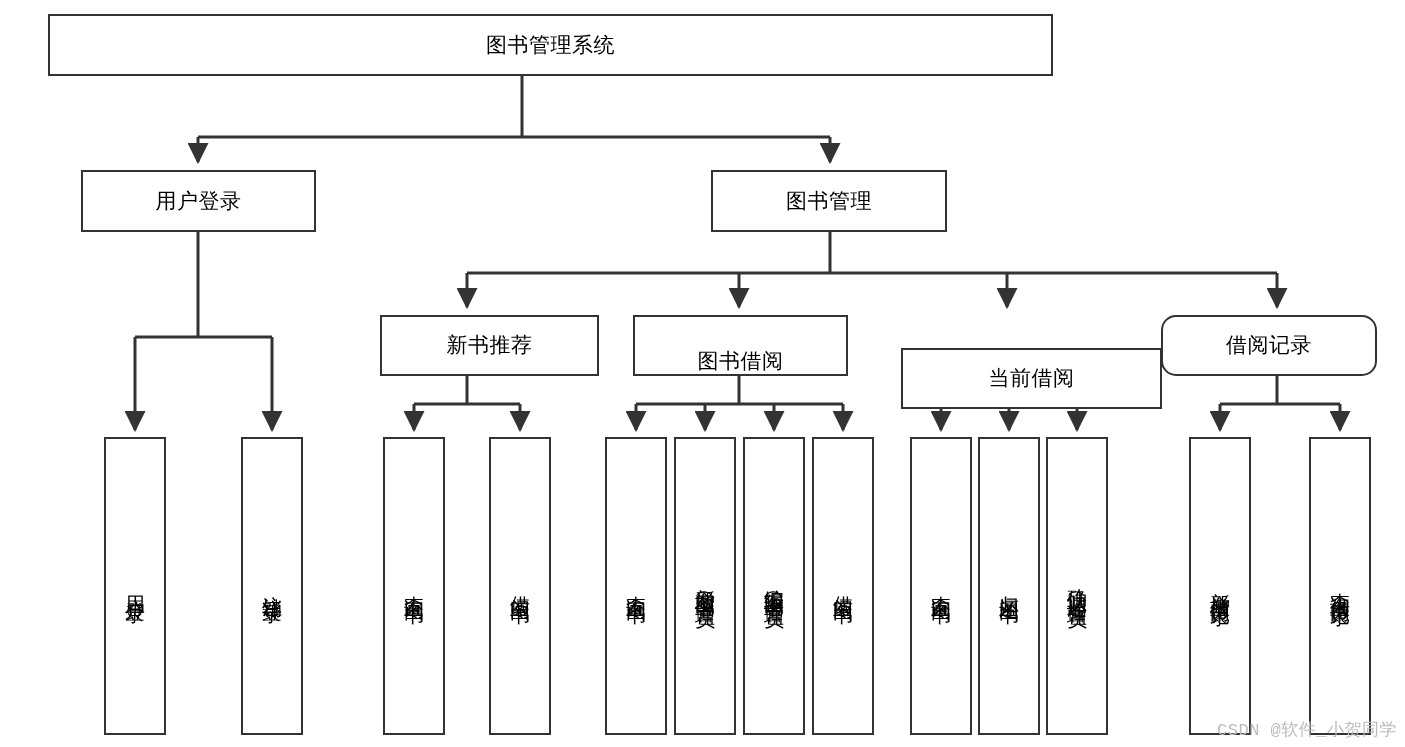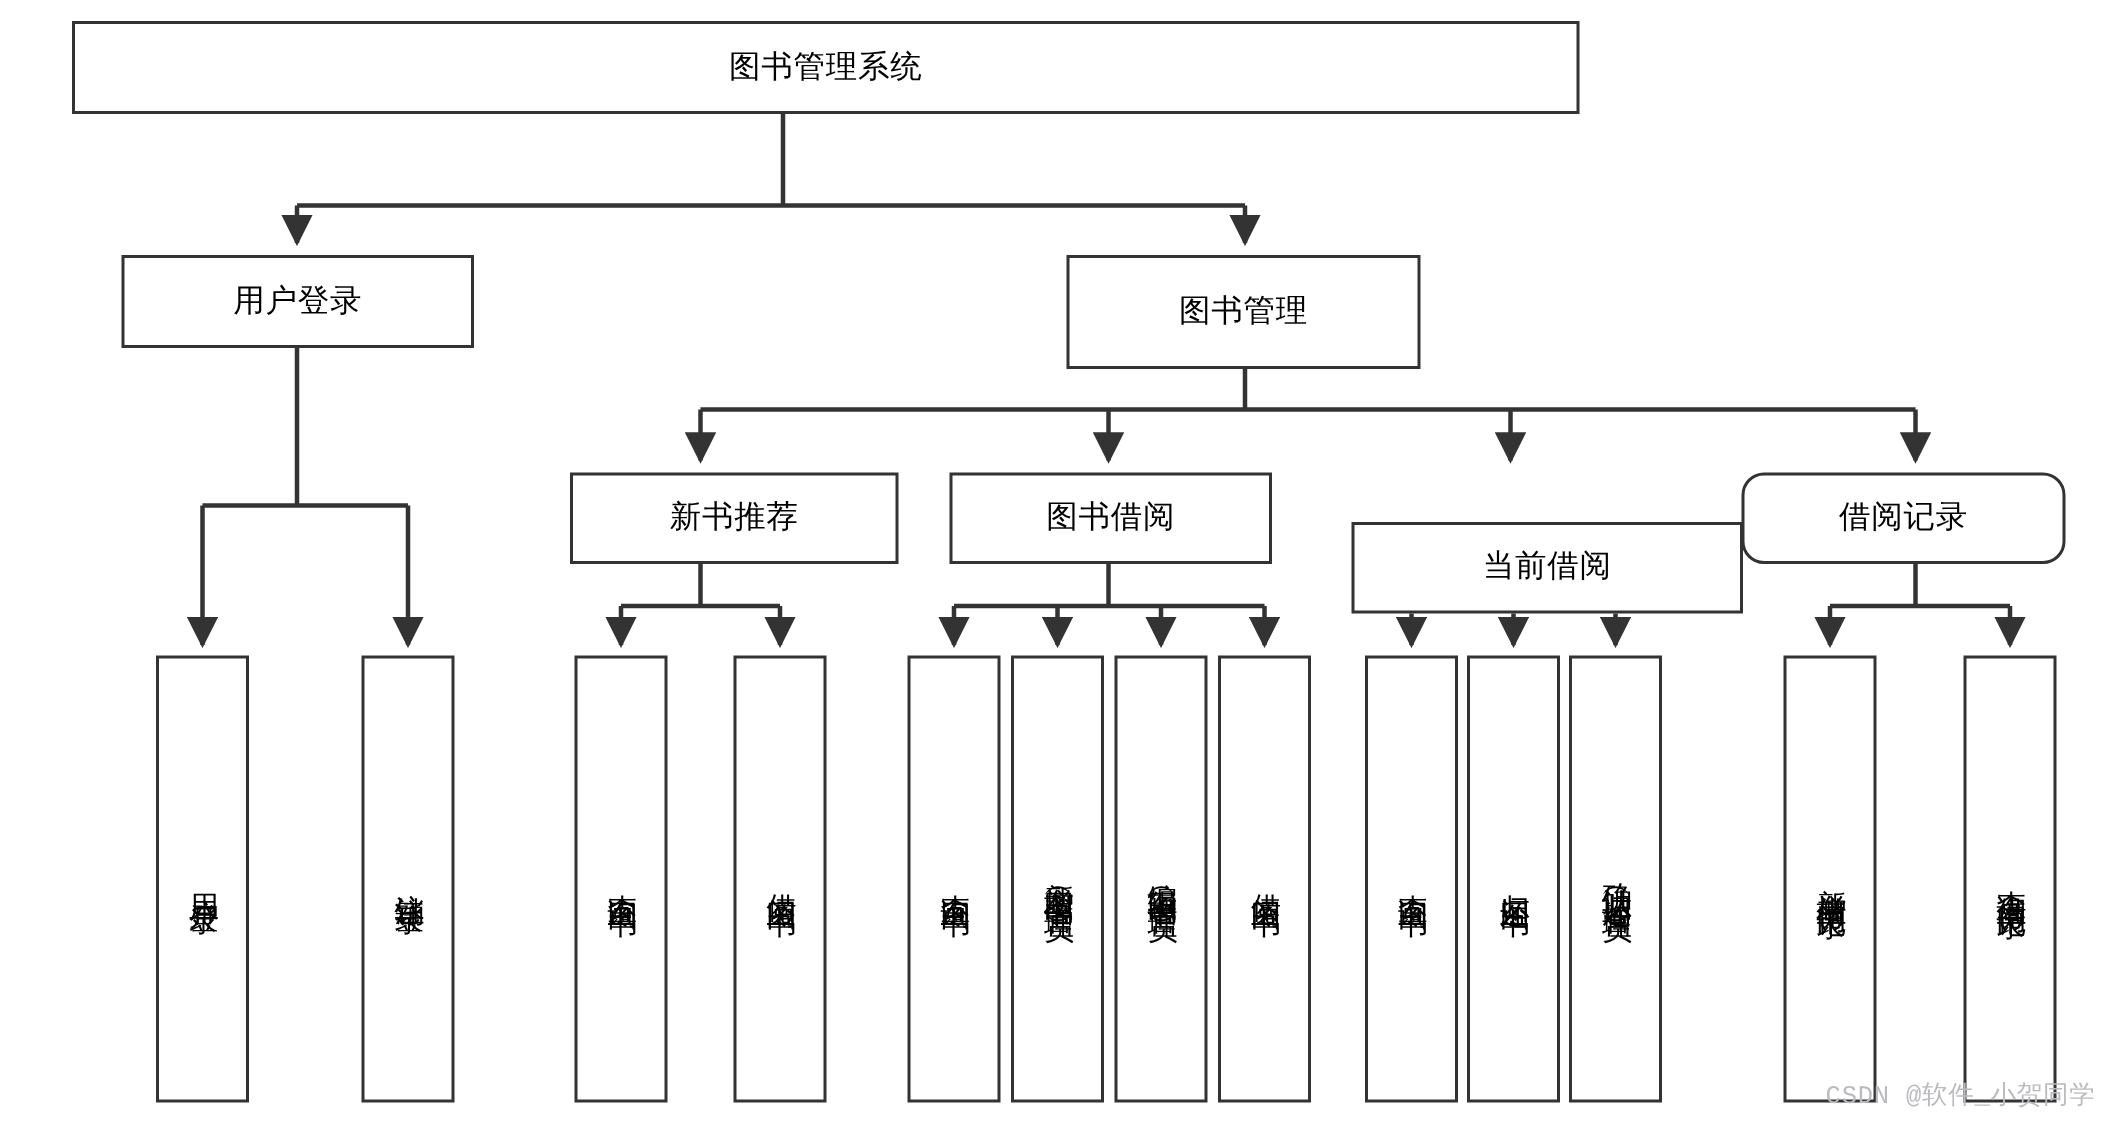--- a/index.html
+++ b/index.html
@@ -117,28 +117,28 @@
     </g>
   </svg>
 
   <div class="node-box" style="left:20px; top:14px; width:1005px; height:62px;margin-left:28px;">
     <span class="node-label">图书管理系统</span>
   </div>
 
   <div class="node-box" style="left:81px; top:170px; width:235px; height:62px;">
     <span class="node-label">用户登录</span>
   </div>
-  <div class="node-box" style="left:711px; top:170px; width:236px; height:76px;">
+  <div class="node-box" style="left:711px; top:170px; width:236px; height:62px;">
     <span class="node-label">图书管理</span>
   </div>
 
   <div class="node-box" style="left:380px; top:315px; width:219px; height:61px;">
     <span class="node-label">新书推荐</span>
   </div>
-  <div class="node-box" style="left:633px; top:315px; width:215px; height:61px;">
+  <div class="node-box" style="left:633px; top:315px; width:215px; height:61px;align-items:flex-end;">
     <span class="node-label">图书借阅</span>
   </div>
   <div class="node-box" style="left:901px; top:315px; width:261px; height:61px;margin-top:33px;">
     <span class="node-label">当前借阅</span>
   </div>
   <div class="node-box" style="left:1161px; top:315px; width:216px; height:61px;border-radius:15px;">
     <span class="node-label">借阅记录</span>
   </div>
 
   <div class="node-box vertical" style="left:104px; top:437px; width:62px; height:298px;">

